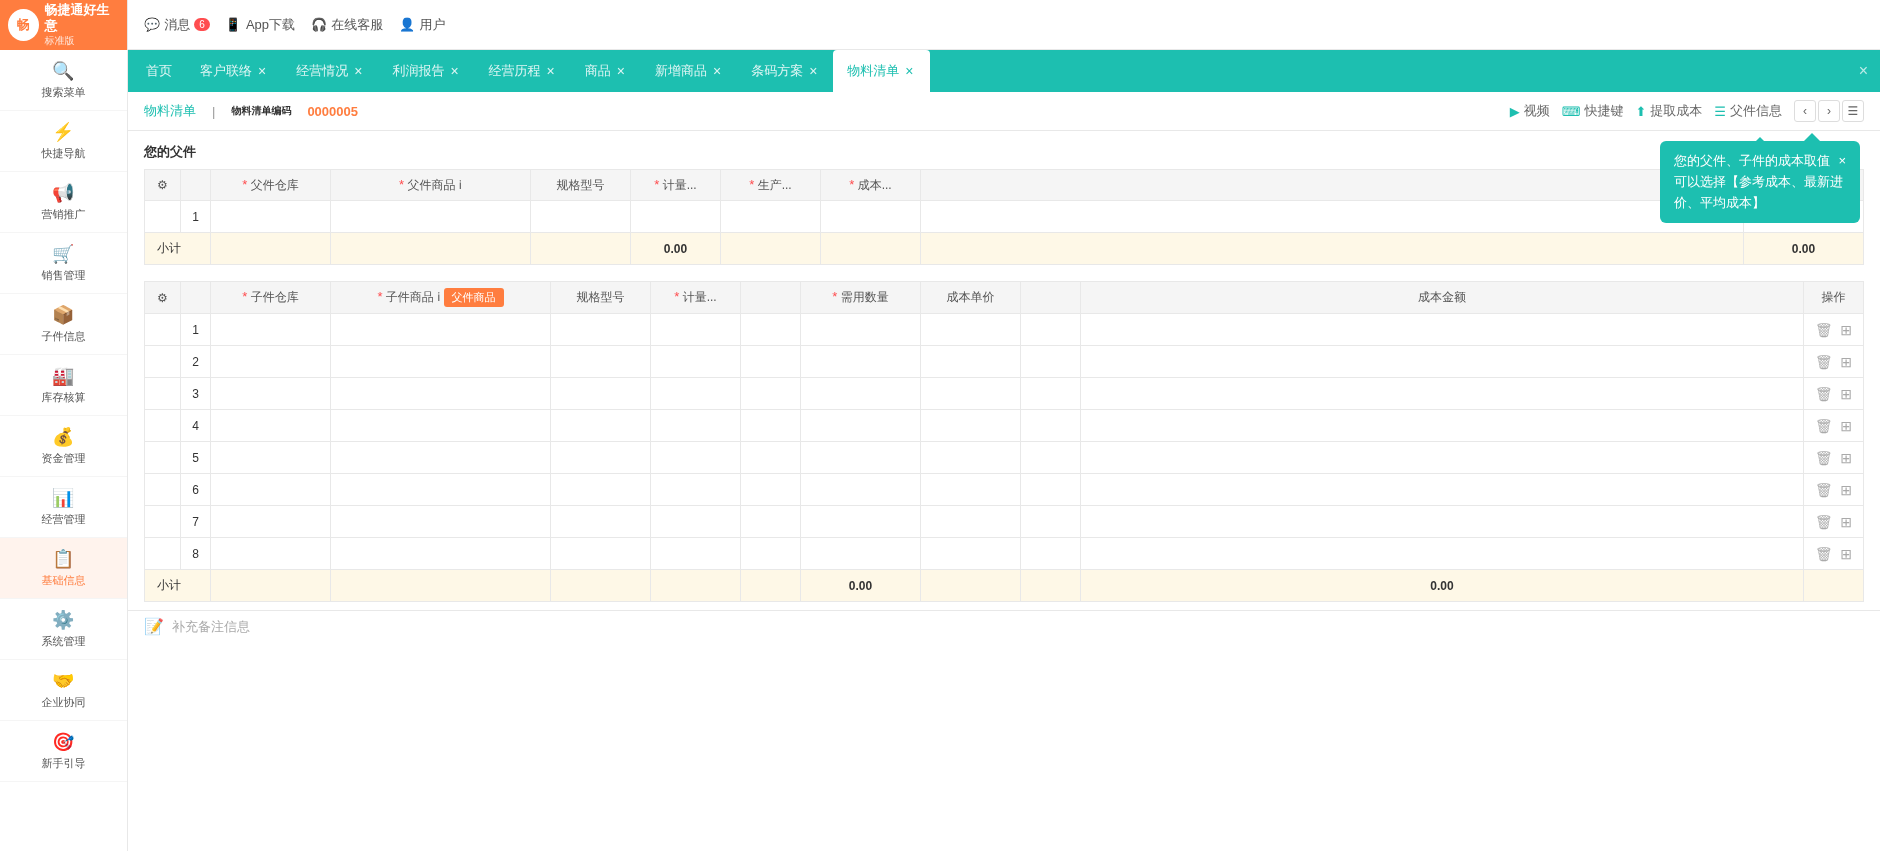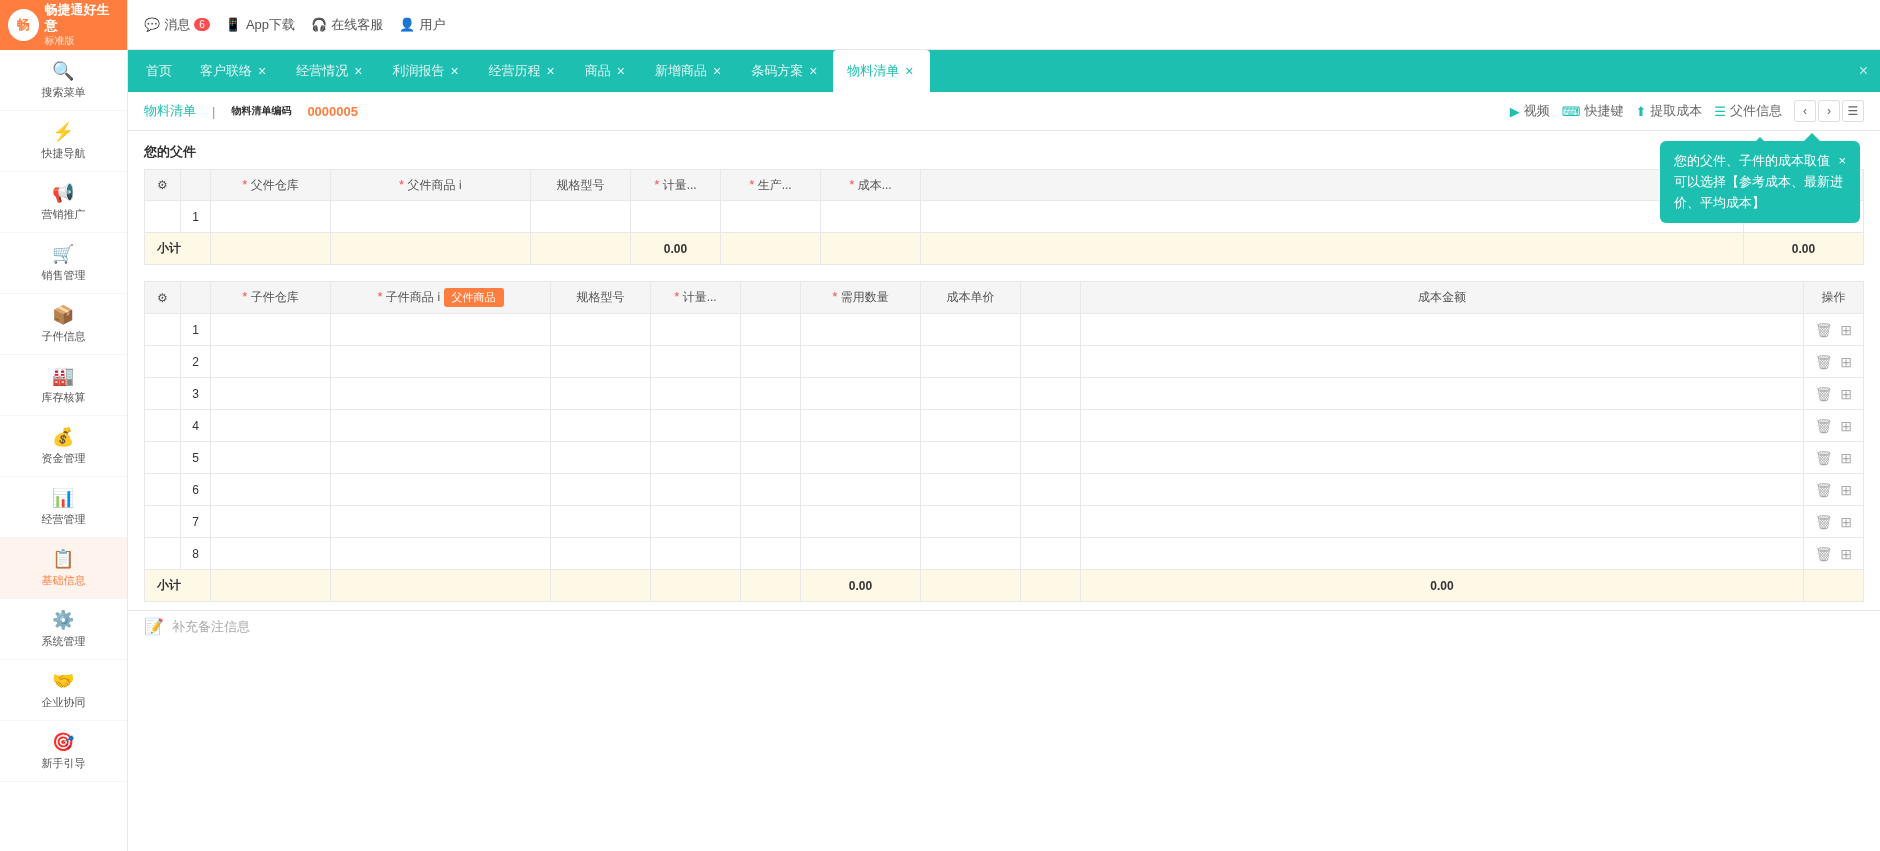--- a/index.html
+++ b/index.html
@@ -50,21 +50,21 @@
     .page-action-item .icon { color: #1dbfb0; }
 
     
     .section { padding: 8px 16px; }
     .section-title { font-size: 13px; font-weight: bold; color: #333; margin-bottom: 8px; }
 
     
     .data-table { width: 100%; border-collapse: collapse; border: 1px solid #e8e8e8; }
     .data-table th { background: #f5f5f5; border: 1px solid #e8e8e8; padding: 6px 8px; text-align: center; color: #555; font-weight: normal; font-size: 12px; white-space: nowrap; }
     .data-table td { border: 1px solid #e8e8e8; padding: 4px 6px; text-align: center; color: #333; font-size: 12px; height: 32px; }
-    .data-table .subtotal-row td { background: #fef8e7; font-weight: bold; }
+    .data-table .subtotal-row td { background: #fef8e7; font-weight: normal; }
     .required { color: #ff4d4f; }
     .action-icon { color: #aaa; cursor: pointer; font-size: 14px; margin: 0 2px; }
     .scan-btn { background: #ff7d3f; color: #fff; border: none; border-radius: 3px; padding: 2px 8px; font-size: 11px; cursor: pointer; }
     .row-num { color: #999; }
 
     
     .tooltip-popup { position: absolute; top: 140px; right: 240px; background: #1dbfb0; color: #fff; padding: 10px 14px; border-radius: 6px; font-size: 12px; max-width: 200px; line-height: 1.6; z-index: 100; }
     .tooltip-popup::before { content: ''; position: absolute; top: -8px; left: 50%; transform: translateX(-50%); border: 4px solid transparent; border-bottom-color: #1dbfb0; }
     .tooltip-close { float: right; cursor: pointer; margin-left: 6px; }
     .tooltip-arrow-top { position: absolute; top: -8px; right: 40px; width: 0; height: 0; border-left: 8px solid transparent; border-right: 8px solid transparent; border-bottom: 8px solid #1dbfb0; }

